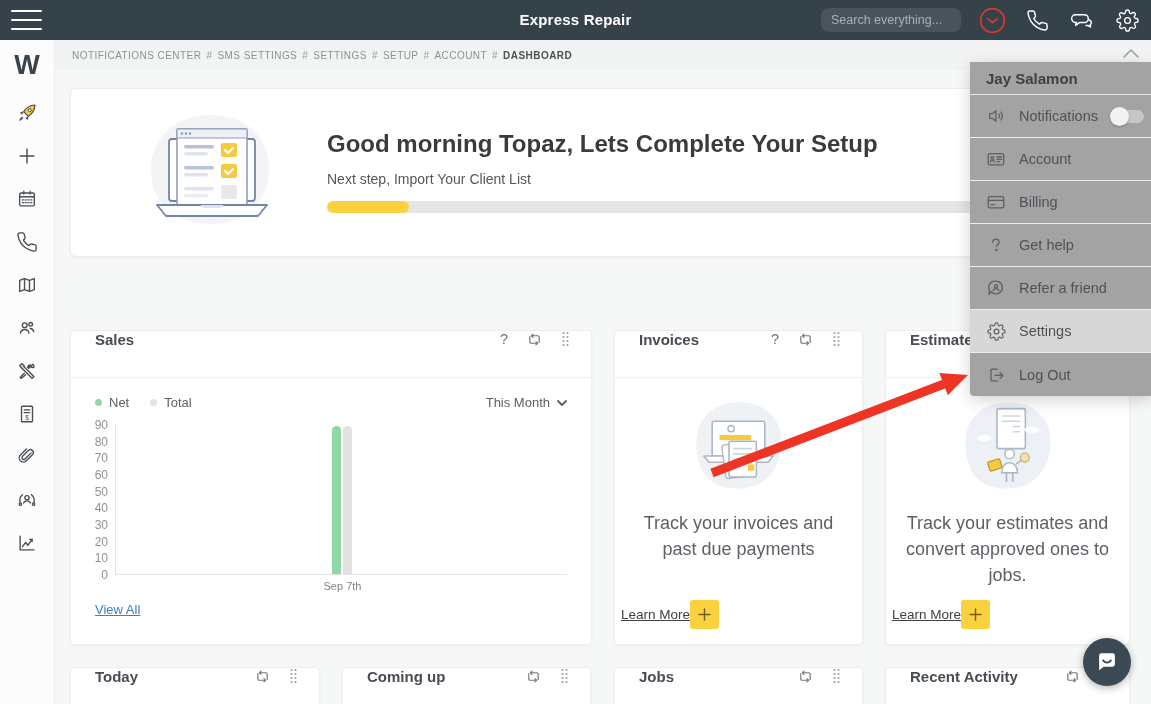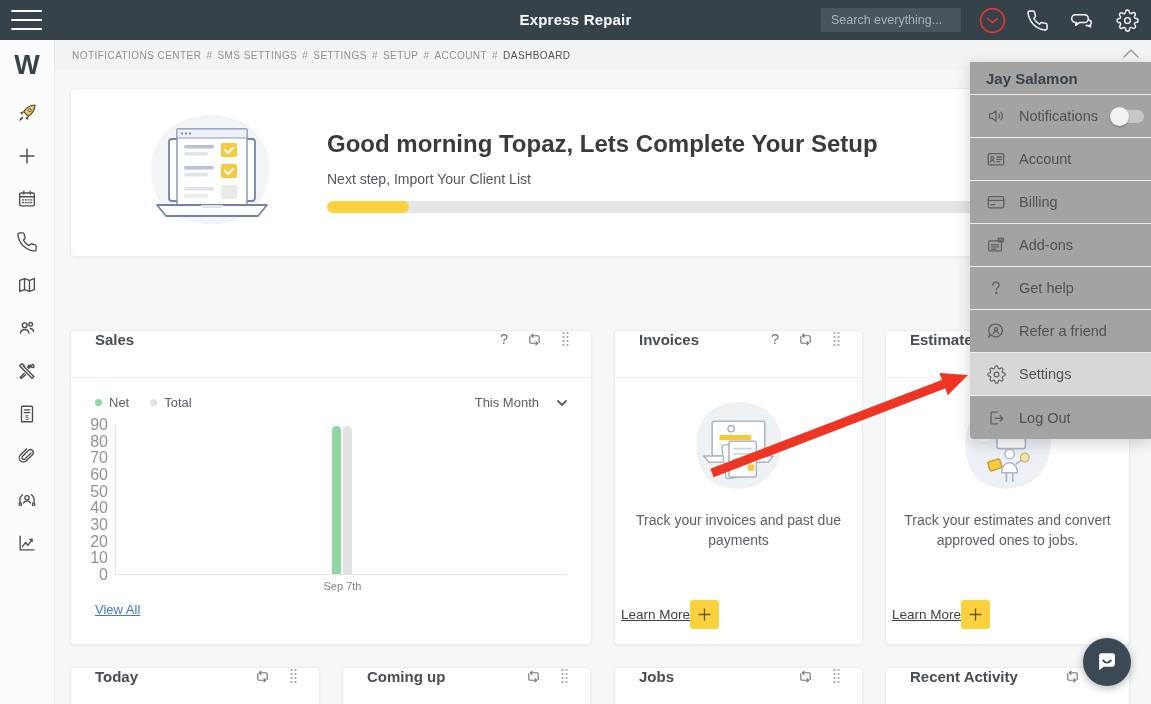--- a/index.html
+++ b/index.html
@@ -6,35 +6,35 @@
   html,body { background:#e7e9ea; }
   body { font-family:"Liberation Sans", sans-serif; }
   .screen { position:relative; width:1151px; height:704px; overflow:hidden; background:#f6f7f7; }
 
   
   .header { position:absolute; top:0; left:0; right:0; height:40px; background:#36424a; z-index:40; }
   .hamburger { position:absolute; left:11px; top:10px; width:31px; height:20px; display:flex; flex-direction:column; justify-content:space-between; cursor:pointer; }
   .hamburger div { height:2.4px; background:#fff; border-radius:2px; }
   .app-title { position:absolute; left:50%; top:11px; transform:translateX(-50%); color:#fff; font-size:15px; font-weight:700; letter-spacing:.2px; white-space:nowrap; }
   .header-right { position:absolute; right:10px; top:0; height:40px; display:flex; align-items:center; }
-  .search-box { width:140px; height:24px; background:#49545c; border:none; border-radius:1px; color:#ced4d8; font-size:12.5px; padding:0 10px; outline:none; }
+  .search-box { width:140px; height:24px; background:#49545c; border:none; border-radius:8px; color:#ced4d8; font-size:12.5px; padding:0 10px; outline:none; }
   .search-box::placeholder { color:#a9b1b7; }
   .header-icon { width:28px; height:28px; margin-left:17px; display:flex; align-items:center; justify-content:center; cursor:pointer; }
 
   
   .sidebar { position:absolute; top:40px; left:0; bottom:0; width:55px; background:#fcfcfc; border-right:1px solid #ececec; z-index:30; display:flex; flex-direction:column; align-items:center; }
   .logo { height:50px; width:100%; display:flex; align-items:center; justify-content:center; font-weight:800; font-size:27px; color:#39434c; cursor:pointer; }
   .side-icons { display:flex; flex-direction:column; gap:18px; margin-top:10px; }
   .side-icon { width:25px; height:25px; display:flex; align-items:center; justify-content:center; cursor:pointer; }
 
   
   .breadcrumb { position:absolute; top:40px; left:55px; right:0; height:30px; background:#f2f3f3; display:flex; align-items:center; padding-left:17px; font-size:10px; letter-spacing:.45px; color:#8e9194; z-index:10; white-space:nowrap; }
   .breadcrumb .sep { margin:0 5px; color:#9a9da0; }
   .breadcrumb .crumb { cursor:pointer; }
-  .breadcrumb .crumb.current { color:#4d5256; font-weight:400; }
+  .breadcrumb .crumb.current { color:#4d5256; font-weight:700; }
 
   
   .banner { position:absolute; left:70px; top:88px; width:1060px; height:169px; background:#fff; border:1px solid #ededed; border-radius:6px; box-shadow:0 1px 3px rgba(0,0,0,.05); z-index:5; }
   .banner-illustration { position:absolute; left:68px; top:20px; }
   .banner-title { position:absolute; left:256px; top:41px; font-size:24px; font-weight:700; color:#3b3b3a; }
   .banner-subtitle { position:absolute; left:256px; top:82px; font-size:14px; color:#53575b; }
   .progress-track { position:absolute; left:256px; right:24px; top:112px; height:12px; border-radius:6px; background:#e5e5e5; overflow:hidden; }
   .progress-fill { height:100%; border-radius:6px; background:#fbd23d; }
 
   
@@ -51,33 +51,33 @@
   .row2 .card-header { border-bottom:none; }
   .card-title { font-size:15px; font-weight:600; color:#474d53; }
   .card-actions { margin-left:auto; display:flex; align-items:center; gap:19px; }
   .action-icon { display:flex; align-items:center; justify-content:center; cursor:pointer; }
   .help-glyph { font-size:14.5px; color:#6e747a; font-weight:400; cursor:pointer; line-height:1; }
 
   
   .sales-controls { display:flex; align-items:center; padding:17px 24px 0; }
   .legend-item { display:flex; align-items:center; gap:7px; font-size:13px; color:#5b6166; margin-right:21px; cursor:default; }
   .legend-dot { width:7px; height:7px; border-radius:50%; background:#ccc; }
-  .filter { margin-left:auto; display:flex; align-items:center; gap:18px; font-size:13px; color:#5b6166; cursor:pointer; }
+  .filter { margin-left:auto; display:flex; align-items:center; gap:7px; font-size:13px; color:#5b6166; cursor:pointer; }
   .chart-row { display:flex; padding:15px 24px 0 18px; }
   .yaxis { position:relative; width:26px; height:150px; }
-  .ytick { position:absolute; right:7px; transform:translateY(50%); font-size:16px; color:#8d9399; line-height:1; }
+  .ytick { position:absolute; right:7px; transform:translateY(50%); font-size:12px; color:#8d9399; line-height:1; }
   .plot { position:relative; flex:1; height:150px; border-left:1px solid #e3e5e7; border-bottom:1px solid #e3e5e7; }
   .bars { position:absolute; left:48%; bottom:0; display:flex; align-items:flex-end; gap:2px; }
   .bar { width:9px; border-radius:5px 5px 0 0; }
   .xlabel { position:absolute; left:calc(48% + 10px); top:calc(100% + 6px); transform:translateX(-50%); font-size:11px; color:#7d848a; white-space:nowrap; }
   .view-all { display:inline-block; margin:27px 0 0 24px; font-size:13px; color:#3f7cbd; text-decoration:underline; cursor:pointer; }
 
   
   .empty-body { display:flex; flex-direction:column; align-items:center; padding-top:18px; }
-  .empty-desc { margin-top:14px; font-size:14px; color:#5b6167; text-align:center; line-height:1.45; width:215px; }
+  .empty-desc { margin-top:14px; font-size:18px; color:#5b6167; text-align:center; line-height:1.45; width:215px; }
   .card-footer { position:absolute; left:6px; right:16px; bottom:15px; display:flex; align-items:center; }
   .learn-more { font-size:13.5px; color:#3e4246; text-decoration:underline; cursor:pointer; }
   .add-btn { width:29px; height:29px; background:#fbd23d; border-radius:3px; display:flex; align-items:center; justify-content:center; cursor:pointer; }
 
   
   .user-menu { position:absolute; left:970px; top:62px; width:181px; background:#a3a3a3; box-shadow:0 4px 16px rgba(0,0,0,.18); border-radius:0 0 0 4px; z-index:50; }
   .menu-caret { position:absolute; left:1122px; top:48px; z-index:51; }
   .menu-header { padding:8px 16px 7px; font-size:15px; font-weight:700; color:#3a4147; border-bottom:1px solid #e9e9e9; }
   .menu-item { height:43px; display:flex; align-items:center; padding:0 10px 0 16px; gap:13px; border-bottom:1px solid #ededed; font-size:14.5px; color:#4c5257; cursor:pointer; }
   .menu-item:last-child { border-bottom:none; }
@@ -544,31 +544,20 @@
       <span class="menu-icon">
         <svg width="20" height="20" viewBox="0 0 22 22" fill="none" stroke="#5b6166" stroke-width="1.4" stroke-linecap="round" stroke-linejoin="round">
             <rect x="2.5" y="5" width="17" height="12.5" rx="1.5"></rect>
             <path d="M2.5 9.3h17"></path>
             <path d="M5.5 14h4"></path>
           </svg>
       </span>
       <span>Billing</span>
     </div>
 
-    <div class="menu-item">
-      <span class="menu-icon">
-        <svg width="20" height="20" viewBox="0 0 22 22" fill="none" stroke="#5b6166" stroke-width="1.4" stroke-linecap="round" stroke-linejoin="round">
-            <rect x="3" y="6.5" width="14" height="11" rx="1"></rect>
-            <path d="M6 10.5h8M6 13h8M6 15.5h5"></path>
-            <path d="M13.5 3.5h5.5v4h-5.5z"></path>
-            <path d="M15 5.4l1 1 1.8-1.8"></path>
-          </svg>
-      </span>
-      <span>Add-ons</span>
-    </div>
 
     <div class="menu-item">
       <span class="menu-icon">
         <svg width="20" height="20" viewBox="0 0 22 22" fill="none" stroke="#5b6166" stroke-width="1.5" stroke-linecap="round">
             <path d="M7.5 8a3.5 3.5 0 117 0c0 2.3-3 2.6-3 4.6"></path>
             <circle cx="11.5" cy="16.5" r=".6" fill="#5b6166"></circle>
           </svg>
       </span>
       <span>Get help</span>
     </div>

